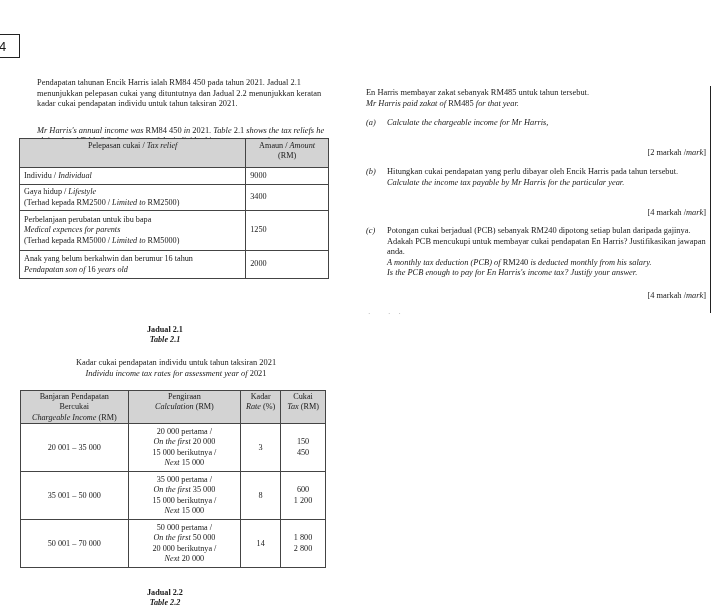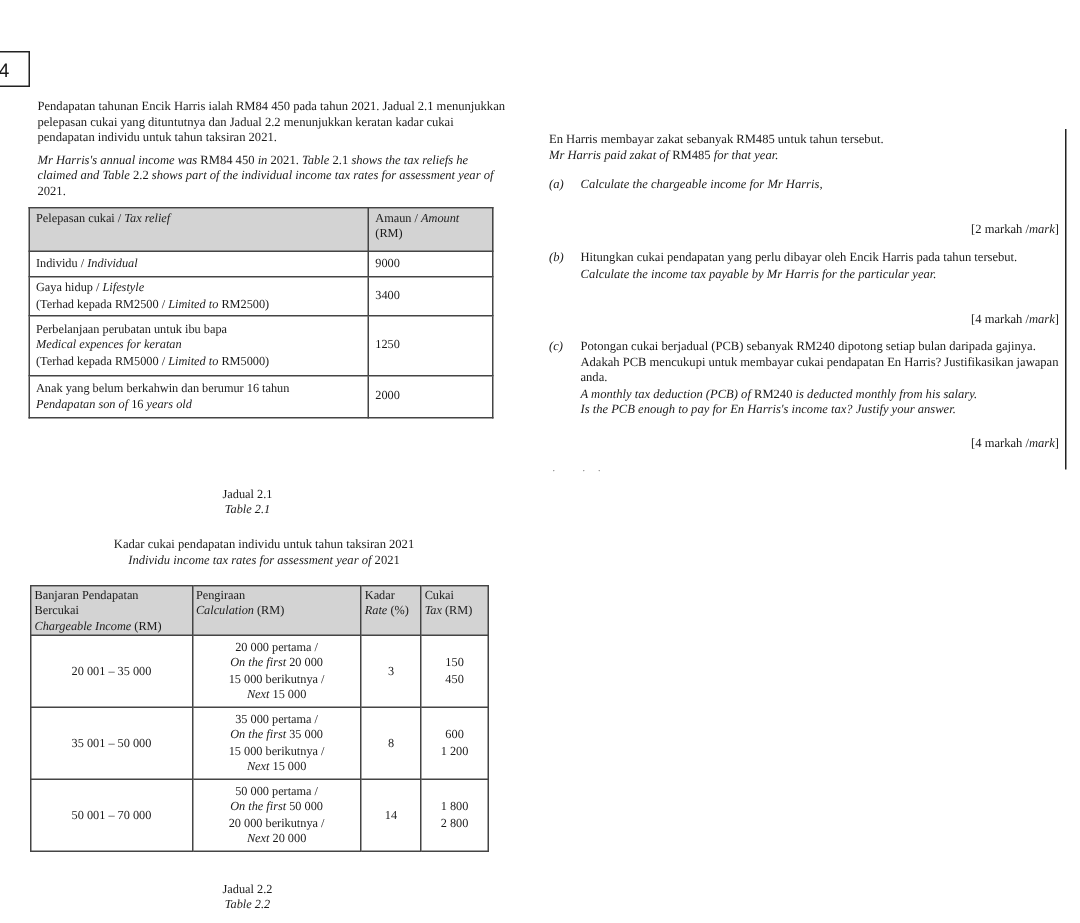--- a/index.html
+++ b/index.html
@@ -30,53 +30,54 @@
       font-size: 13px;
       line-height: 24px;
       padding-left: 1px;
       box-sizing: border-box;
     }
 
     .intro {
       left: 21px; top: 62px;
       width: 320px;
     }
-    .intro p { margin: 4px; }
+    .intro p { margin: 16px; }
 
     table {
       border-collapse: collapse;
       position: absolute;
       font-size: 8.2px;
       line-height: 10.4px;
     }
     td, th {
       border: 1px solid #444;
       padding: 0 4px;
       font-weight: normal;
     }
     th {
       background: #d3d3d3;
-      text-align: left;
+      text-align: center;
       vertical-align: top;
     }
 
     
     #t21 {
       left: 19px; top: 138px;
       width: 310px;
       border: 1.5px solid #444;
     }
     #t21 td.amt { text-align: left; vertical-align: middle; }
     #t21 td.desc { text-align: left; vertical-align: middle; padding-top: 1px; padding-bottom: 1px; }
 
     .caption {
       text-align: center;
       width: 320px;
       font-size: 8.2px;
       line-height: 10.4px;
+      font-weight: bold;
     }
 
     .t22title {
       left: 20px; top: 358px;
       width: 312px;
       text-align: center;
     }
 
     
     #t22 {
@@ -163,21 +164,21 @@
       <tr style="height: 26px;">
         <td class="desc">
           <div><span>Gaya hidup / </span><i>Lifestyle</i></div>
           <div><span>(Terhad kepada RM2500 / </span><i>Limited to </i><span>RM2500)</span></div>
         </td>
         <td class="amt">3400</td>
       </tr>
       <tr style="height: 40px;">
         <td class="desc">
           <div><span>Perbelanjaan perubatan untuk ibu bapa</span></div>
-          <div><i>Medical expences for keratan</i></div>
+          <div><i>Medical expences for parents</i></div>
           <div><span>(Terhad kepada RM5000 / </span><i>Limited to </i><span>RM5000)</span></div>
         </td>
         <td class="amt">1250</td>
       </tr>
       <tr style="height: 28px;">
         <td class="desc">
           <div><span>Anak yang belum berkahwin dan berumur 16 tahun</span></div>
           <div><i>Pendapatan son of </i><span>16 </span><i>years old</i></div>
         </td>
         <td class="amt">2000</td>

